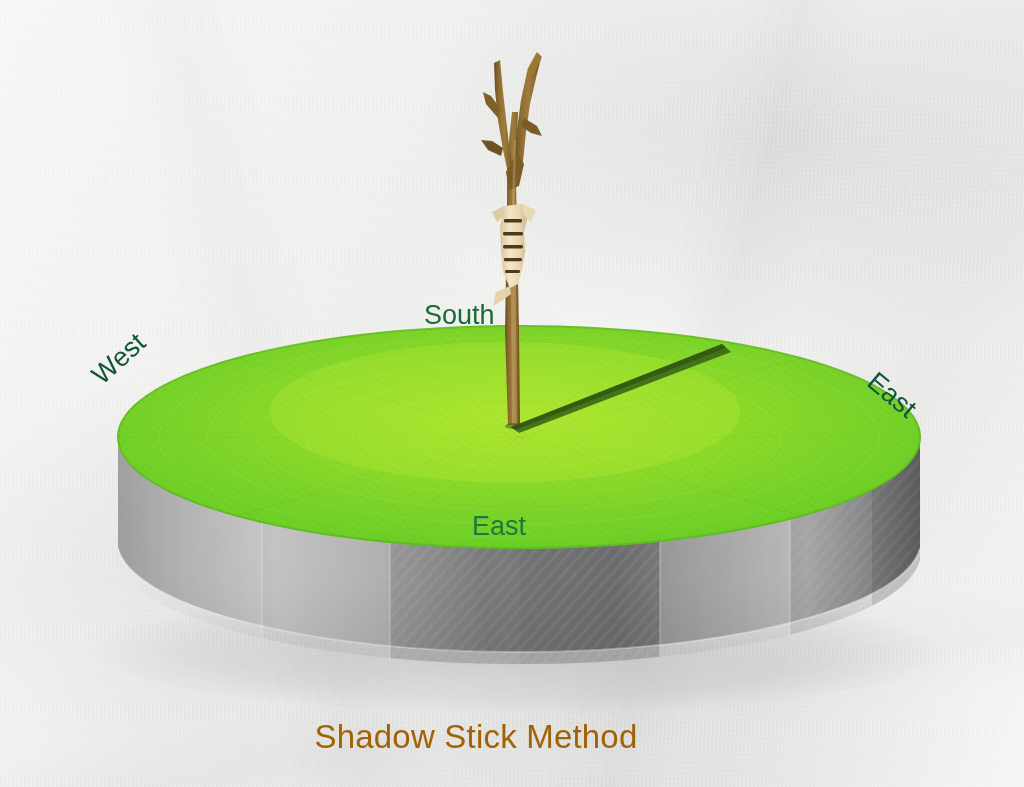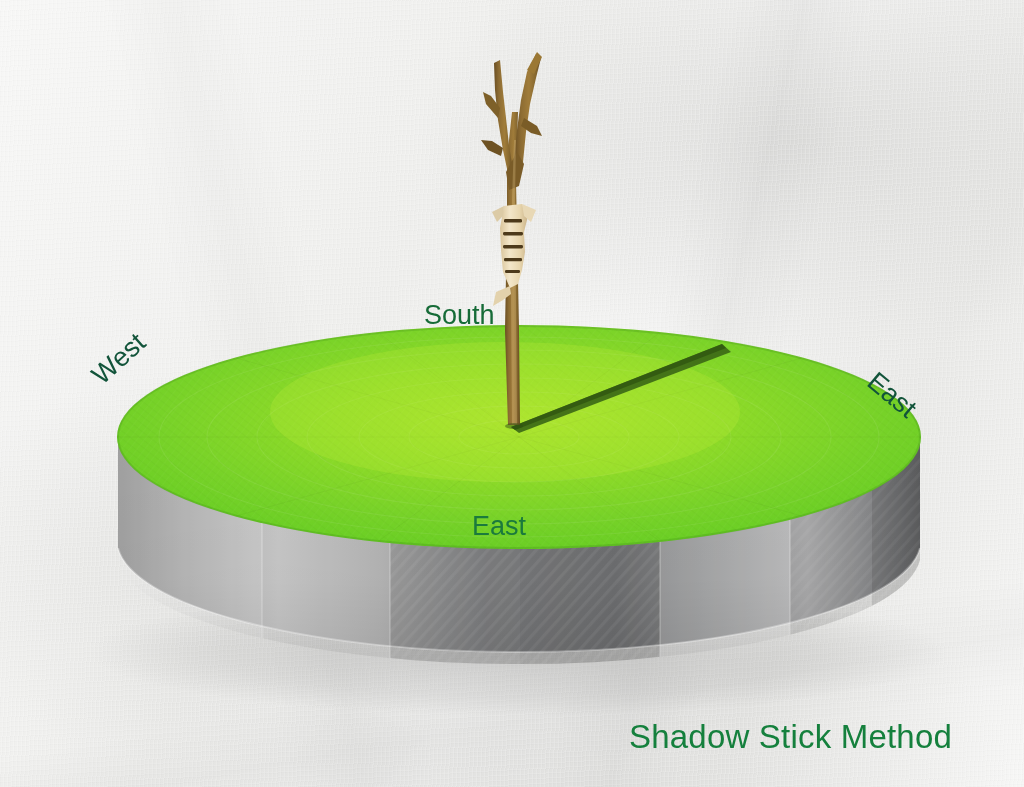--- a/index.html
+++ b/index.html
@@ -111,25 +111,25 @@
   #label-south { left: 472px; top: 511px; color: #1b7a3d; }
   #label-west  { left: 86px;  top: 368px; color: #12543a; transform: rotate(-42deg); transform-origin: left top; }
   #label-east  { left: 881px; top: 366px; color: #12543a; transform: rotate(40deg); transform-origin: left top; }
 
   
   #caption {
     position: absolute;
     left: 0;
     top: 718px;
     width: 952px;
-    text-align: right;
+    text-align: center;
     font-family: "Liberation Sans", sans-serif;
     font-size: 33px;
     letter-spacing: 0.2px;
-    color: #15803d;
+    color: #a16207;
     user-select: none;
   }
 </style>
 </head>
 <body>
 
 <div id="stage">
 
   <div class="bg-base"></div>
   <div class="bg-grain"></div>

